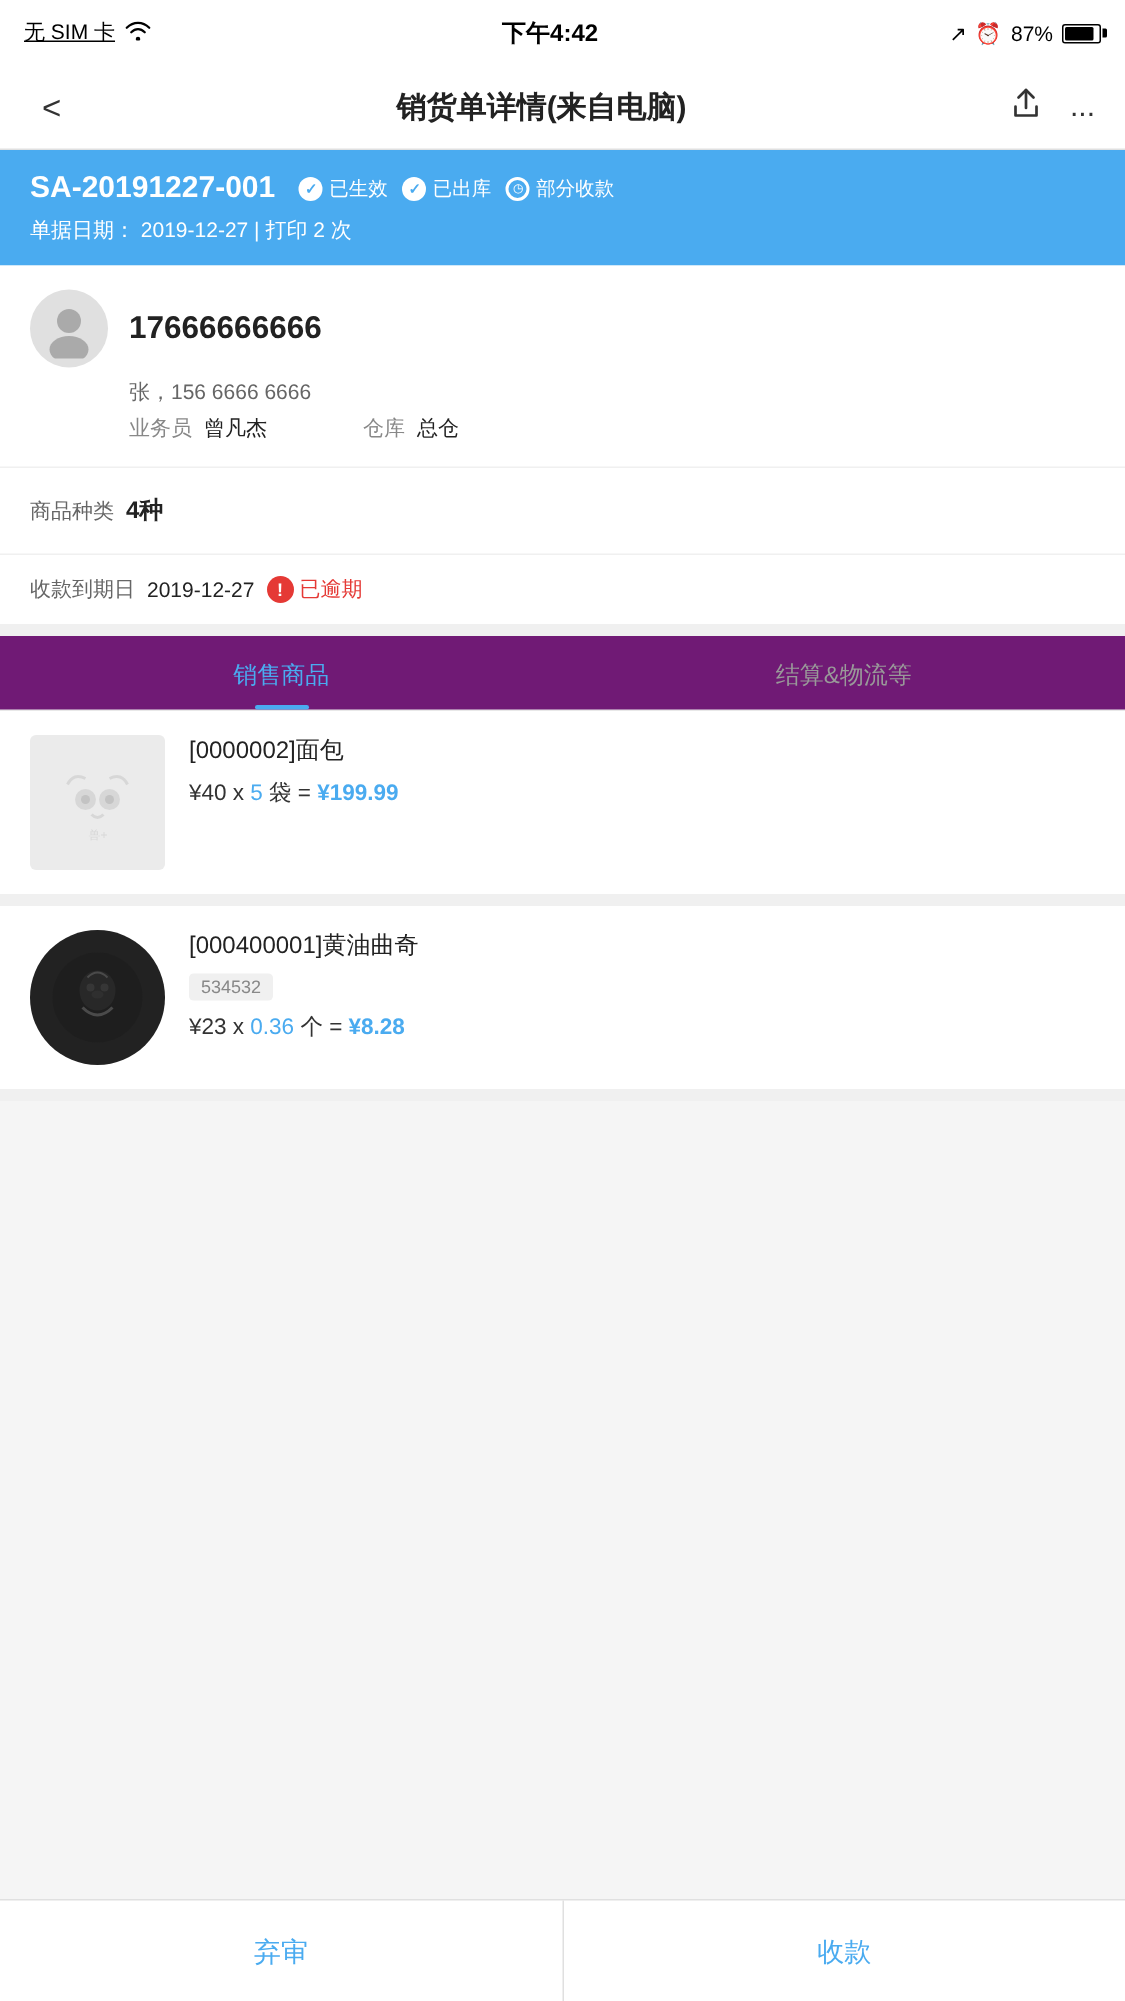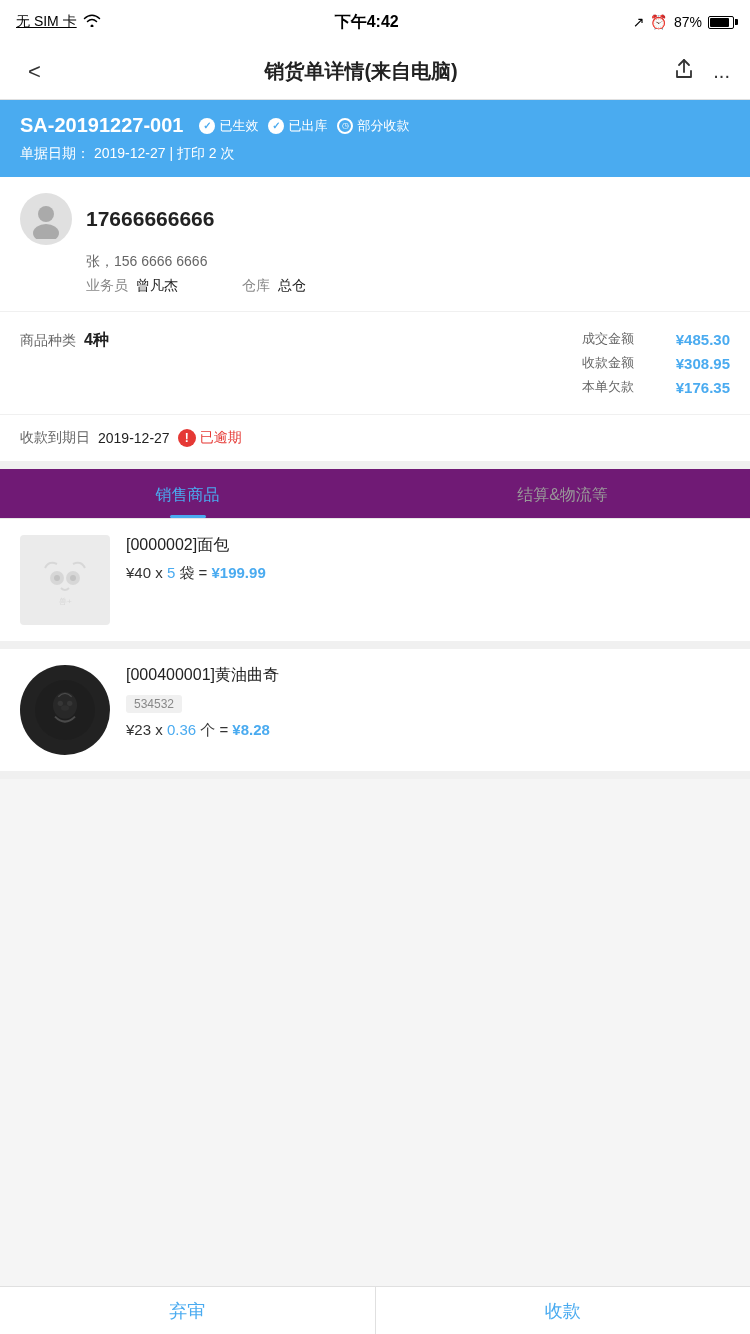--- a/index.html
+++ b/index.html
@@ -318,21 +318,21 @@
     .product-price { font-size: 15px; color: #333; }
     .product-qty { color: #4AABF0; }
     .product-total { color: #4AABF0; font-weight: 700; }
 
     
     .bottom-bar {
       position: fixed;
       bottom: 0;
       left: 0;
       width: 750px;
-      height: 48px;
+      height: 68px;
       background: #fff;
       border-top: 1px solid #e0e0e0;
       display: flex;
     }
     .bottom-btn {
       flex: 1;
       display: flex;
       align-items: center;
       justify-content: center;
       font-size: 18px;
@@ -430,34 +430,20 @@
       <span class="meta-value">总仓</span>
     </div>
   </div>
 </div>
 
 <div class="summary-section">
   <div class="summary-left">
     <span class="summary-label">商品种类</span>
     <span class="summary-count">4种</span>
   </div>
-  <div class="summary-right">
-    <div class="summary-row">
-      <span class="summary-row-label">成交金额</span>
-      <span class="summary-row-value">¥485.30</span>
-    </div>
-    <div class="summary-row">
-      <span class="summary-row-label">收款金额</span>
-      <span class="summary-row-value">¥308.95</span>
-    </div>
-    <div class="summary-row">
-      <span class="summary-row-label">本单欠款</span>
-      <span class="summary-row-value">¥176.35</span>
-    </div>
-  </div>
 </div>
 
 <div class="due-date-section">
   <span class="due-date-label">收款到期日</span>
   <span class="due-date-value">2019-12-27</span>
   <div class="overdue-badge">
     <div class="overdue-icon">!</div>
     <span class="overdue-text">已逾期</span>
   </div>
 </div>

